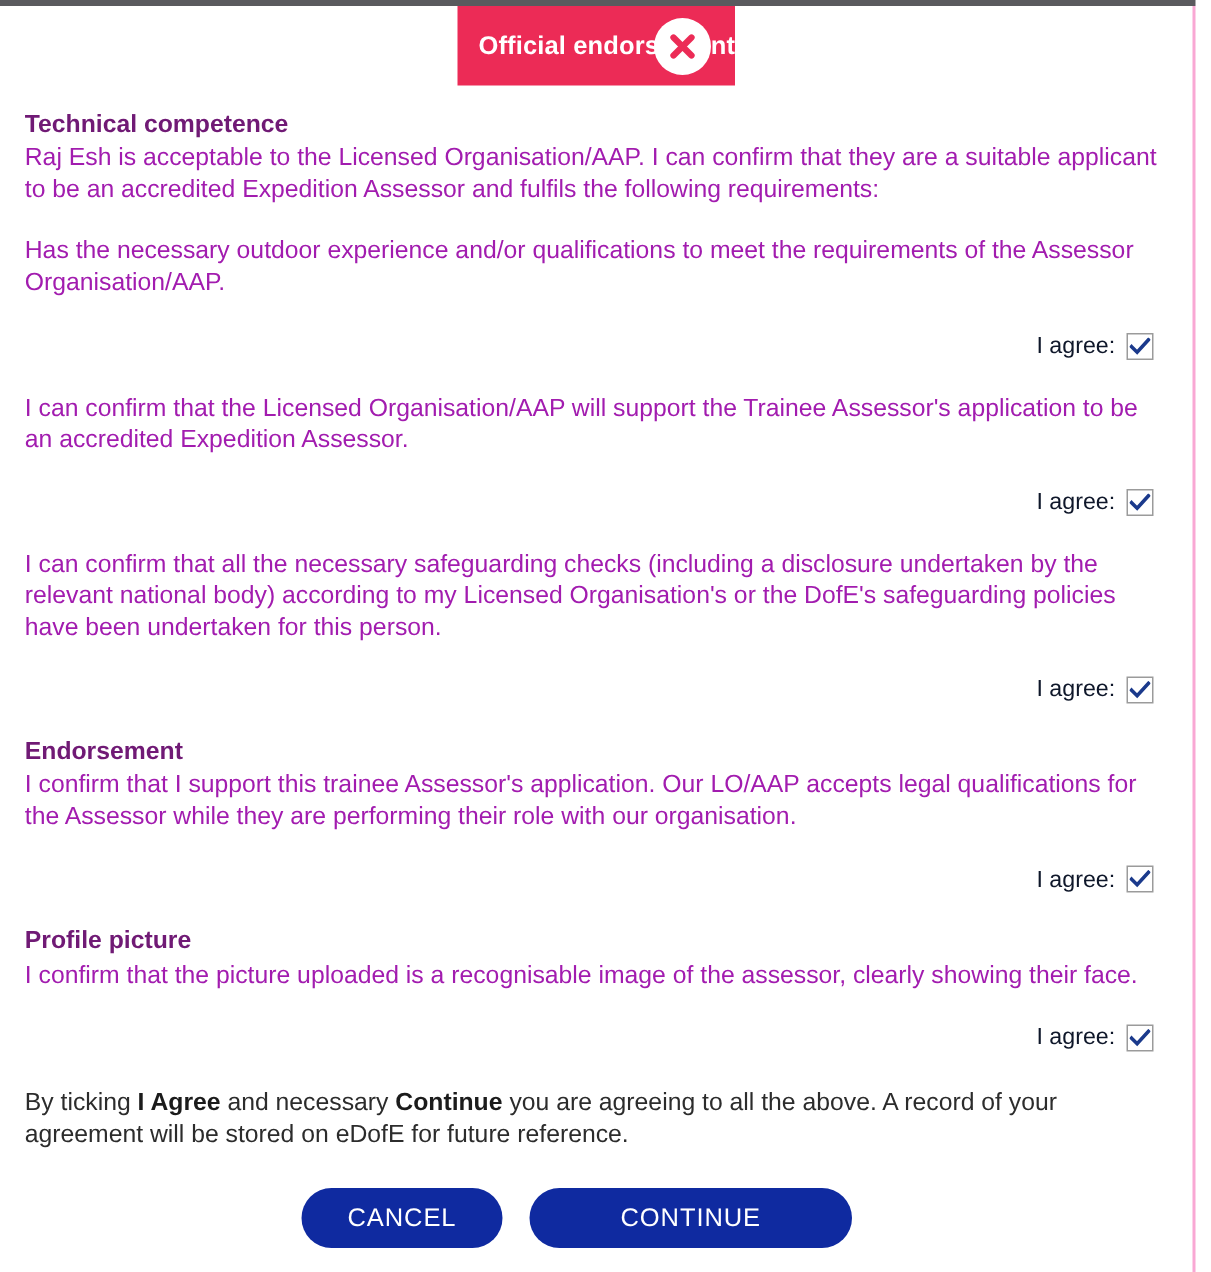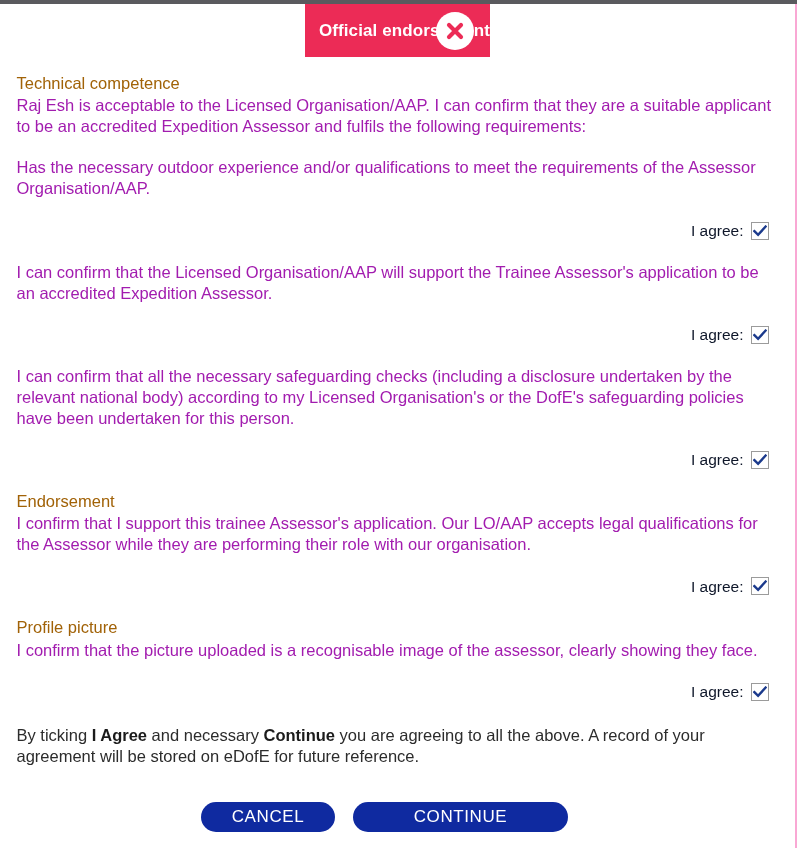--- a/index.html
+++ b/index.html
@@ -88,22 +88,22 @@
     padding: 16px 18px 0 16px;
     box-sizing: border-box;
     overflow: hidden;
     position: relative;
   }
 
   .section { margin-bottom: 0; }
 
   .section-heading {
     font-size: 16.5px;
-    font-weight: normal;
-    color: #a16207;
+    font-weight: bold;
+    color: #701a75;
     line-height: 1.28;
     margin: 0 0 1px 0;
   }
 
   .para {
     font-size: 16.5px;
     color: #a21caf;
     line-height: 1.28;
     margin: 0;
     max-width: 760px;
@@ -160,21 +160,21 @@
     box-sizing: border-box;
   }
   .btn {
     border: none;
     border-radius: 22px;
     background: #0f2aa0;
     color: #ffffff;
     font-family: "Liberation Sans", sans-serif;
     font-size: 17px;
     letter-spacing: 0.6px;
-    height: 30px;
+    height: 40px;
     cursor: pointer;
     padding: 0 28px;
     display: inline-flex;
     align-items: center;
     justify-content: center;
   }
   .btn-cancel { min-width: 134px; }
   .btn-continue { min-width: 215px; }
 </style>
 </head>
@@ -254,21 +254,21 @@
               <svg width="14" height="12" viewBox="0 0 14 12" aria-hidden="true">
                 <path d="M1.4 6.1 L5.1 9.8 L12.6 1.6" fill="none" stroke="#1b3a8c" stroke-width="2.4" stroke-linecap="square" stroke-linejoin="miter"></path>
               </svg>
             </span>
           </span>
         </div>
       </div>
 
       <div class="section">
         <div class="section-heading">Profile picture</div>
-        <p class="para">I confirm that the picture uploaded is a recognisable image of the assessor, clearly showing they face.</p>
+        <p class="para">I confirm that the picture uploaded is a recognisable image of the assessor, clearly showing their face.</p>
         <div class="agree-row">
           <span class="agree-label">I agree:</span>
           <span class="checkbox">
             <span>
               <svg width="14" height="12" viewBox="0 0 14 12" aria-hidden="true">
                 <path d="M1.4 6.1 L5.1 9.8 L12.6 1.6" fill="none" stroke="#1b3a8c" stroke-width="2.4" stroke-linecap="square" stroke-linejoin="miter"></path>
               </svg>
             </span>
           </span>
         </div>

